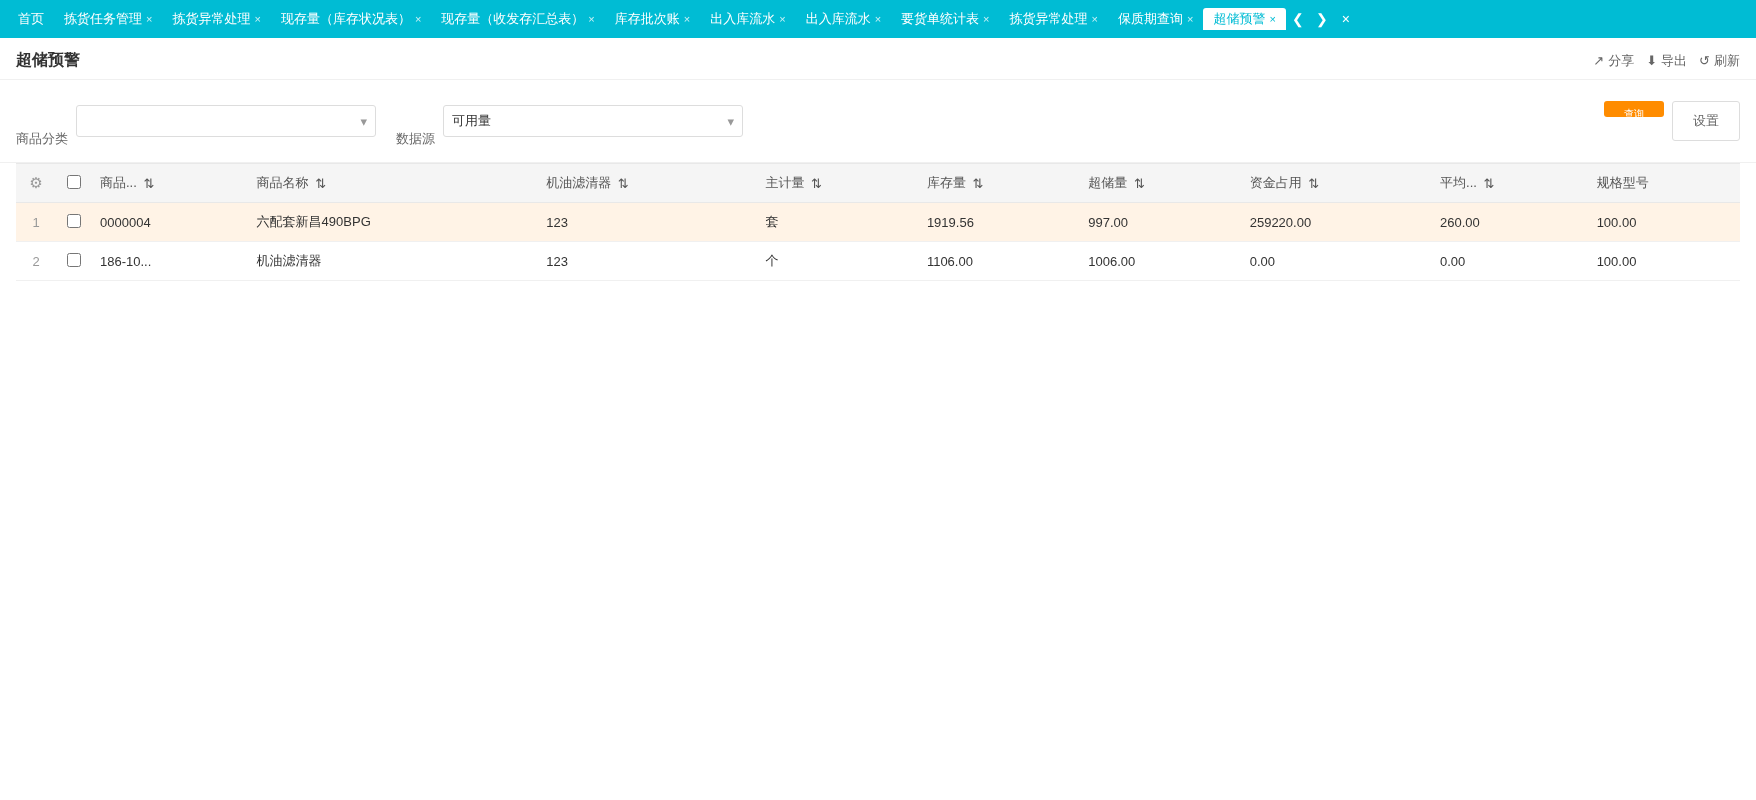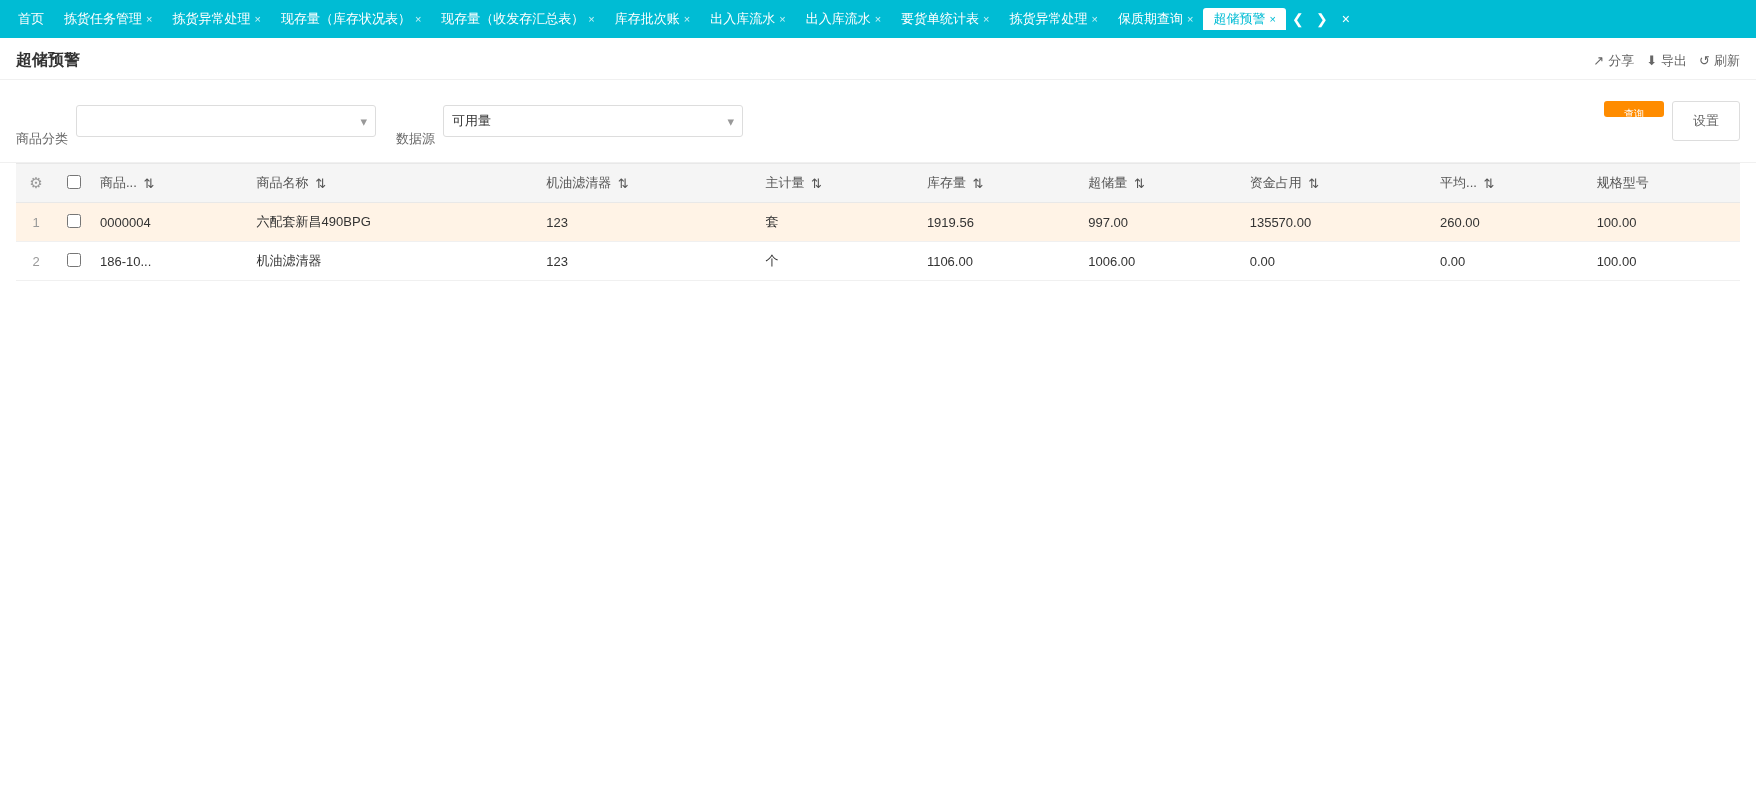--- a/index.html
+++ b/index.html
@@ -362,21 +362,21 @@
       <td class="row-num">1</td>
       <td class="checkbox-cell">
         <input type="checkbox" style="">
       </td>
       <td>0000004</td>
       <td>六配套新昌490BPG</td>
       <td>123</td>
       <td>套</td>
       <td>1919.56</td>
       <td>997.00</td>
-      <td>135570.00</td>
+      <td>259220.00</td>
       <td>260.00</td>
       <td>100.00</td>
     </tr>
           <tr>
       <td class="row-num">2</td>
       <td class="checkbox-cell">
         <input type="checkbox" style="">
       </td>
       <td>186-10...</td>
       <td>机油滤清器</td>

